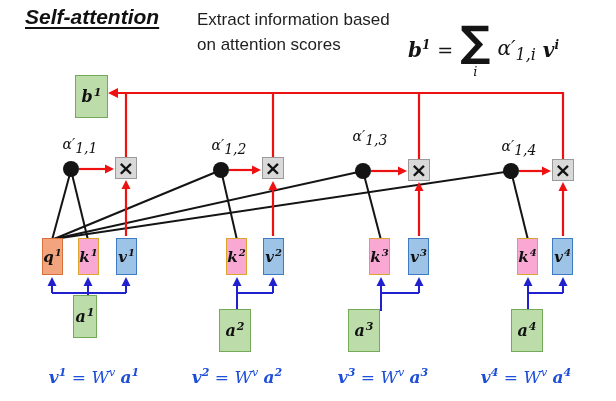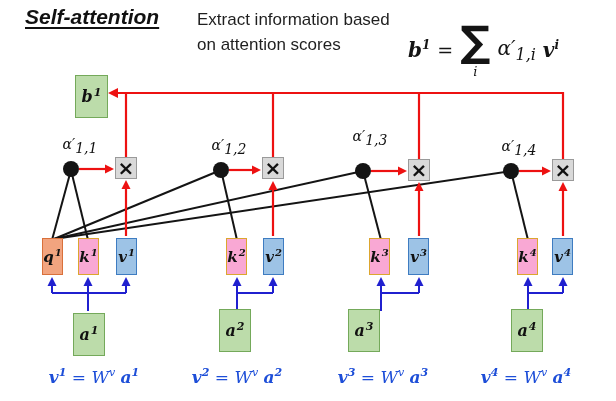--- a/index.html
+++ b/index.html
@@ -196,21 +196,21 @@
   <div class="box blue" style="left:408px;top:238px;width:21px;height:37px">
     <span><span>v</span><sup>3</sup></span>
     </div>
   <div class="box yellow" style="left:517px;top:238px;width:21px;height:37px">
     <span><span>k</span><sup>4</sup></span>
     </div>
   <div class="box blue" style="left:552px;top:238px;width:21px;height:37px">
     <span><span>v</span><sup>4</sup></span>
     </div>
 
-  <div class="box green big" style="left:73px;top:313px;width:32px;height:43px">
+  <div class="box green big" style="left:73px;top:295px;width:24px;height:43px">
     <span><span>a</span><sup>1</sup></span>
     </div>
   <div class="box green big" style="left:219px;top:309px;width:32px;height:43px">
     <span><span>a</span><sup>2</sup></span>
     </div>
   <div class="box green big" style="left:348px;top:309px;width:32px;height:43px">
     <span><span>a</span><sup>3</sup></span>
     </div>
   <div class="box green big" style="left:511px;top:309px;width:32px;height:43px">
     <span><span>a</span><sup>4</sup></span>

